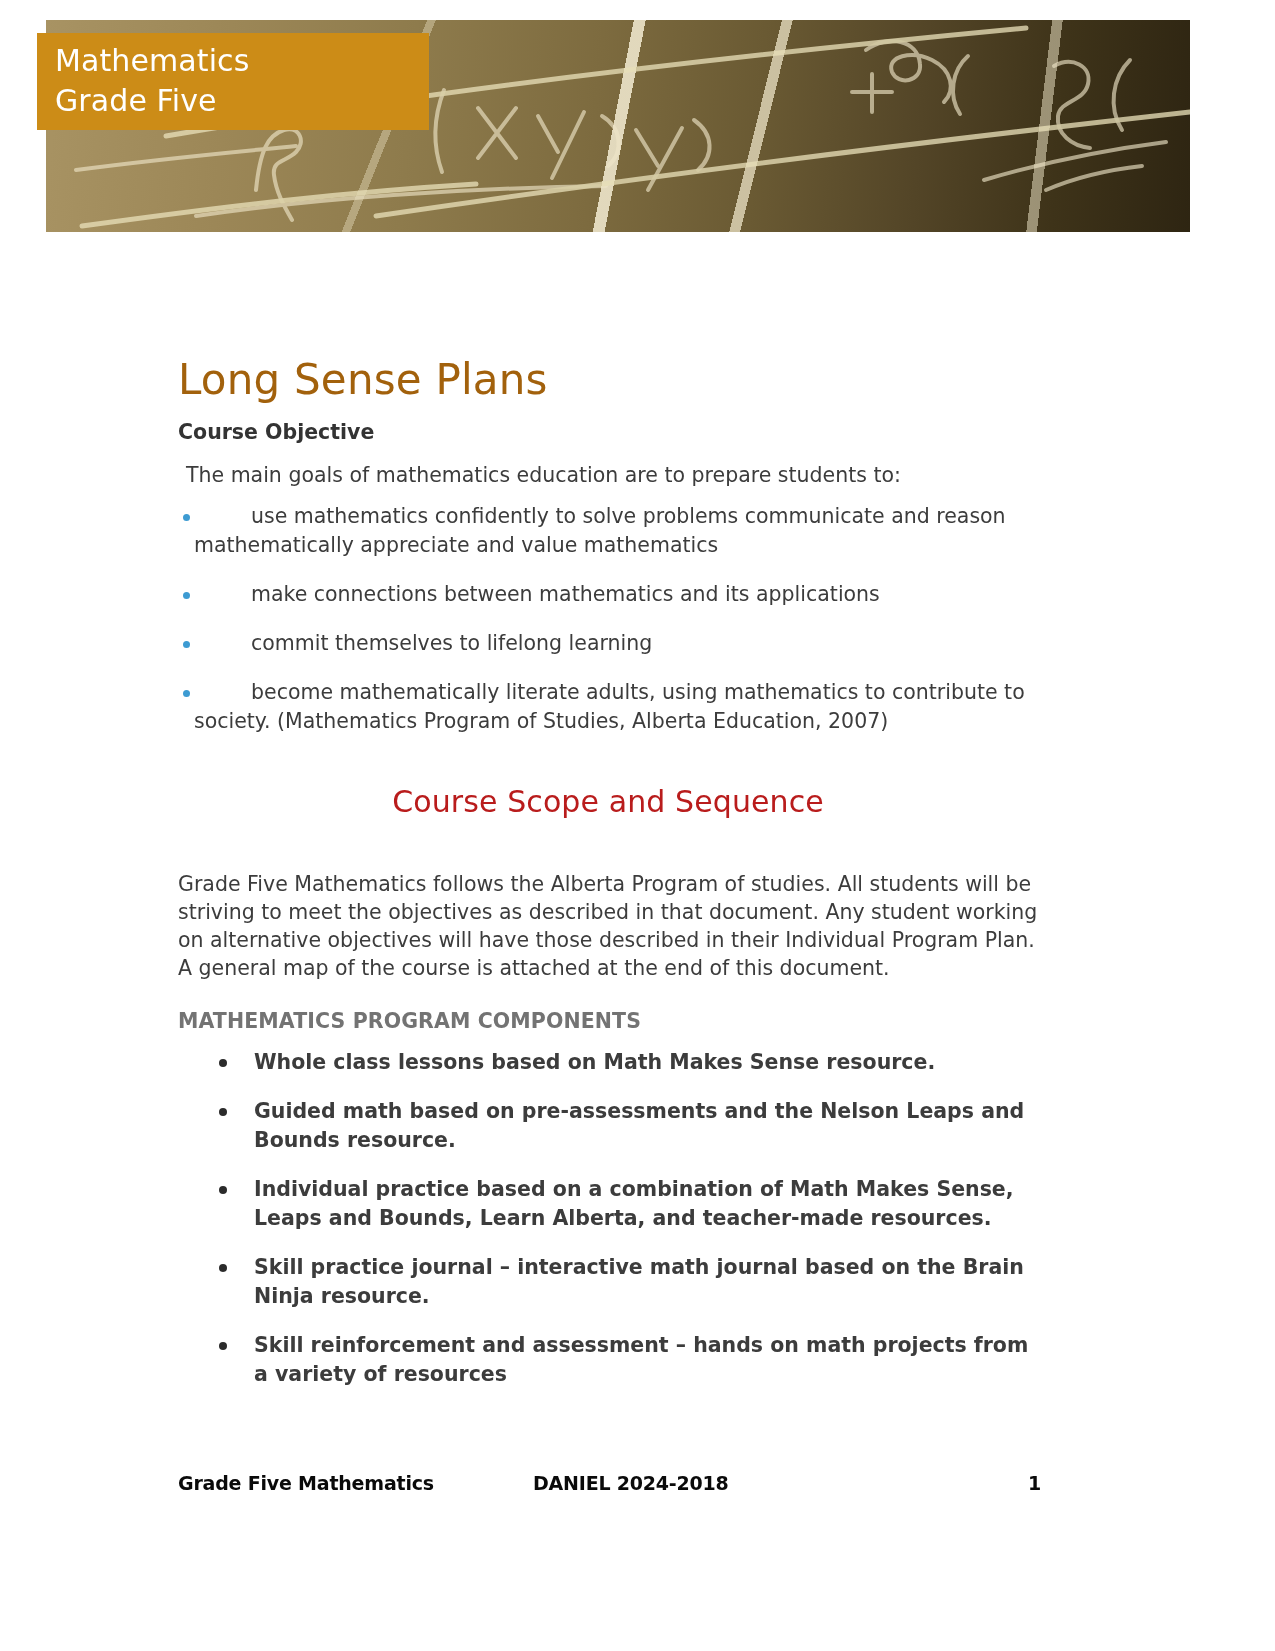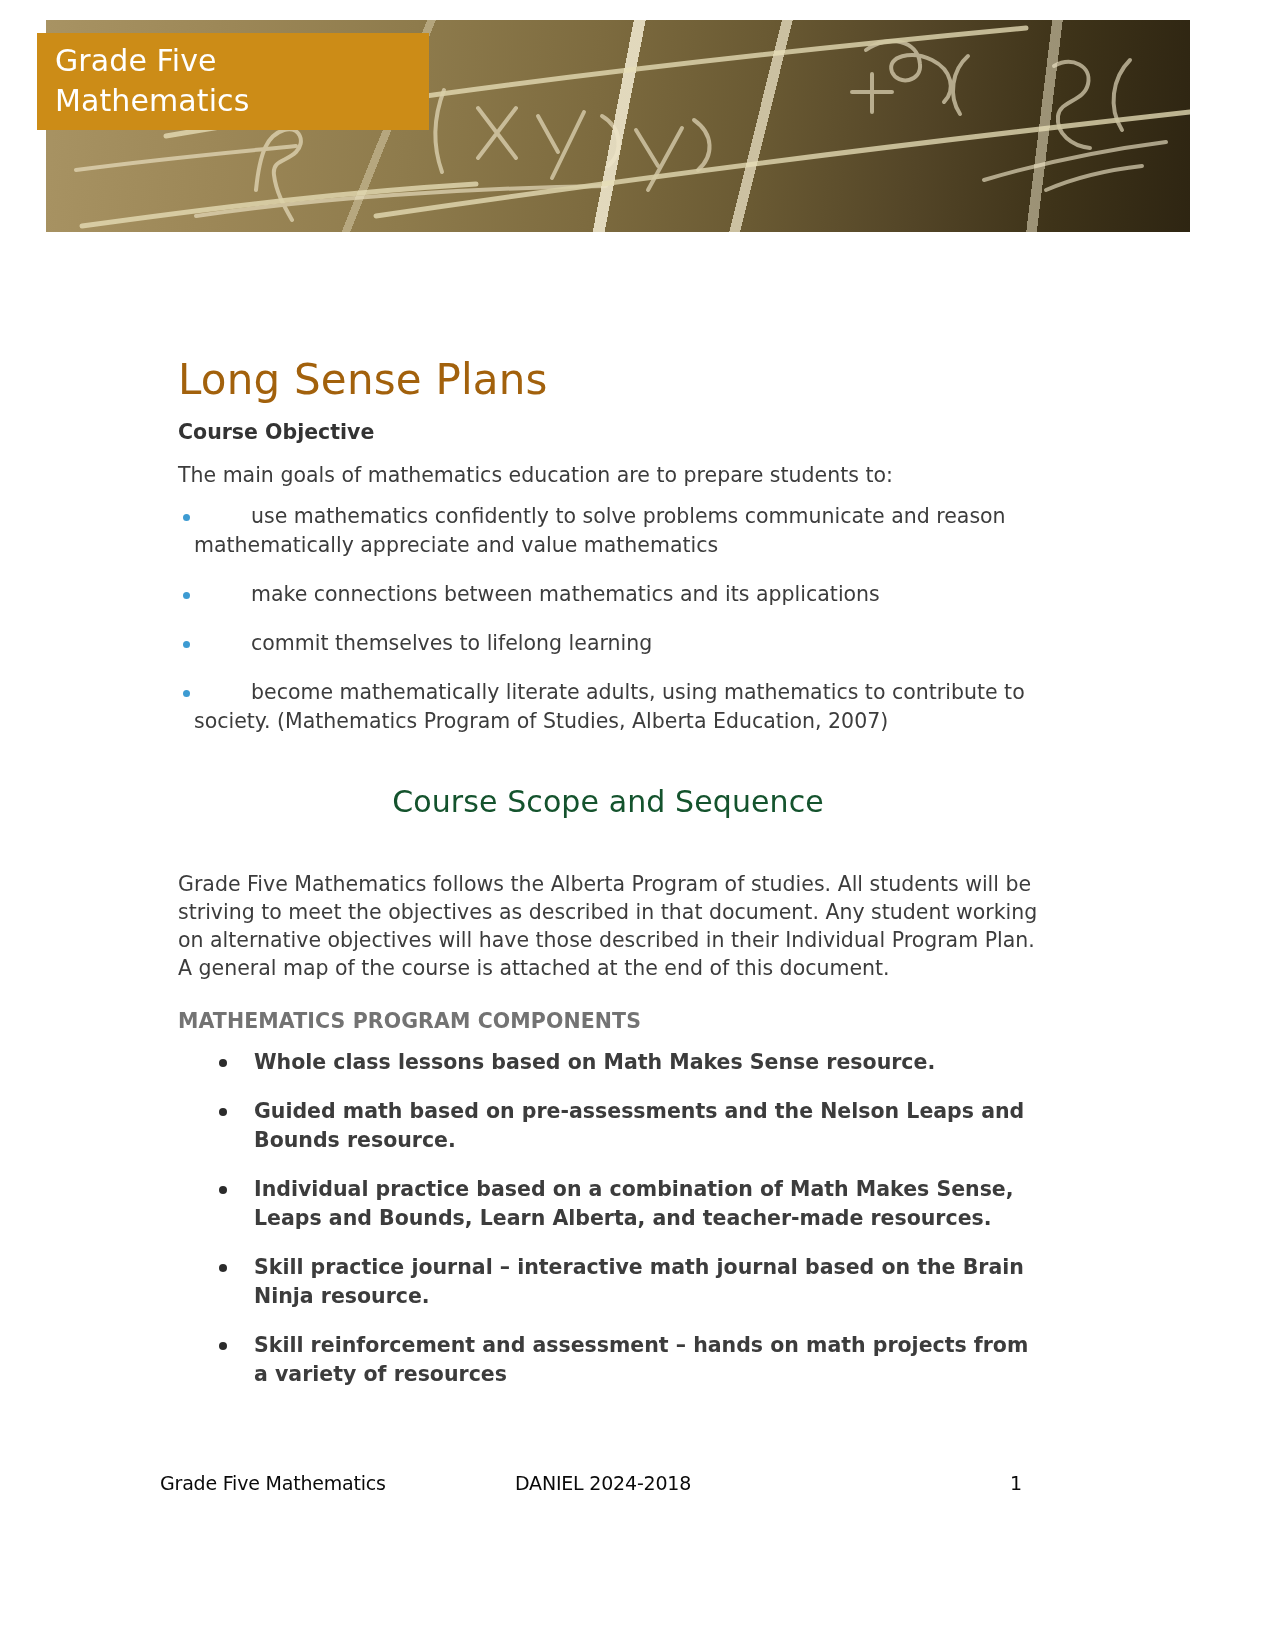--- a/index.html
+++ b/index.html
@@ -94,21 +94,21 @@
 
   h2.section-head {
     margin: 0 0 16px 0;
     font-size: 20.5px;
     line-height: 26px;
     font-weight: bold;
     color: #333333;
   }
 
   p.body-text {
-    margin: 0 0 12px 0;
+    margin: 0 0 12px 8px;
     font-size: 20.5px;
     line-height: 29px;
     color: #3c3c3c;
   }
 
   
   ul.goals {
     list-style: none;
     margin: 4px 0 0 0;
     padding: 0;
@@ -136,21 +136,21 @@
     width: 57px;
   }
 
   
   h2.centered-head {
     margin: 46px 0 0 0;
     text-align: center;
     font-size: 30px;
     line-height: 40px;
     font-weight: 400;
-    color: #14532d;
+    color: #b91c1c;
     letter-spacing: 0.1px;
   }
 
   .scope-para {
     margin: 48px 0 16px 0;
     font-size: 20.5px;
     line-height: 28px;
     color: #3c3c3c;
   }
 
@@ -184,27 +184,27 @@
     top: 11px;
     width: 8px;
     height: 8px;
     border-radius: 50%;
     background: #2b2b2b;
   }
 
   
   .footer {
     position: absolute;
-    left: 160px;
+    left: 178px;
     top: 1468px;
     width: 860px;
     height: 30px;
     font-size: 19px;
     line-height: 30px;
-    font-weight: normal;
+    font-weight: bold;
     color: #0a0a0a;
     letter-spacing: -0.2px;
   }
   .footer .f-left  { position: absolute; left: 0px;   top: 0; white-space: nowrap; }
   .footer .f-mid   { position: absolute; left: 355px; top: 0; white-space: nowrap; }
   .footer .f-page  { position: absolute; left: 850px; top: 0; white-space: nowrap; }
 </style>
 </head>
 <body>
 
@@ -233,22 +233,22 @@
       <g fill="none" stroke="#e8dfb8" stroke-linecap="round" stroke-width="5" opacity="0.9">
         <path d="M120,116 C340,78 640,40 980,8"></path>
         <path d="M330,196 C560,162 820,128 1144,92"></path>
         <path d="M36,206 C180,186 300,172 430,164"></path>
       </g>
     </svg>
   </div>
 </div>
 
 <div class="title-box">
+  <div class="tline">Mathematics</div>
   <div class="tline">Grade Five</div>
-  <div class="tline">Mathematics</div>
 </div>
 
 <div class="body-area">
 
   <h1 class="doc-title">Long Sense Plans</h1>
 
   <h2 class="section-head">Course Objective</h2>
 
   <p class="body-text">The main goals of mathematics education are to prepare students to:</p>
 

